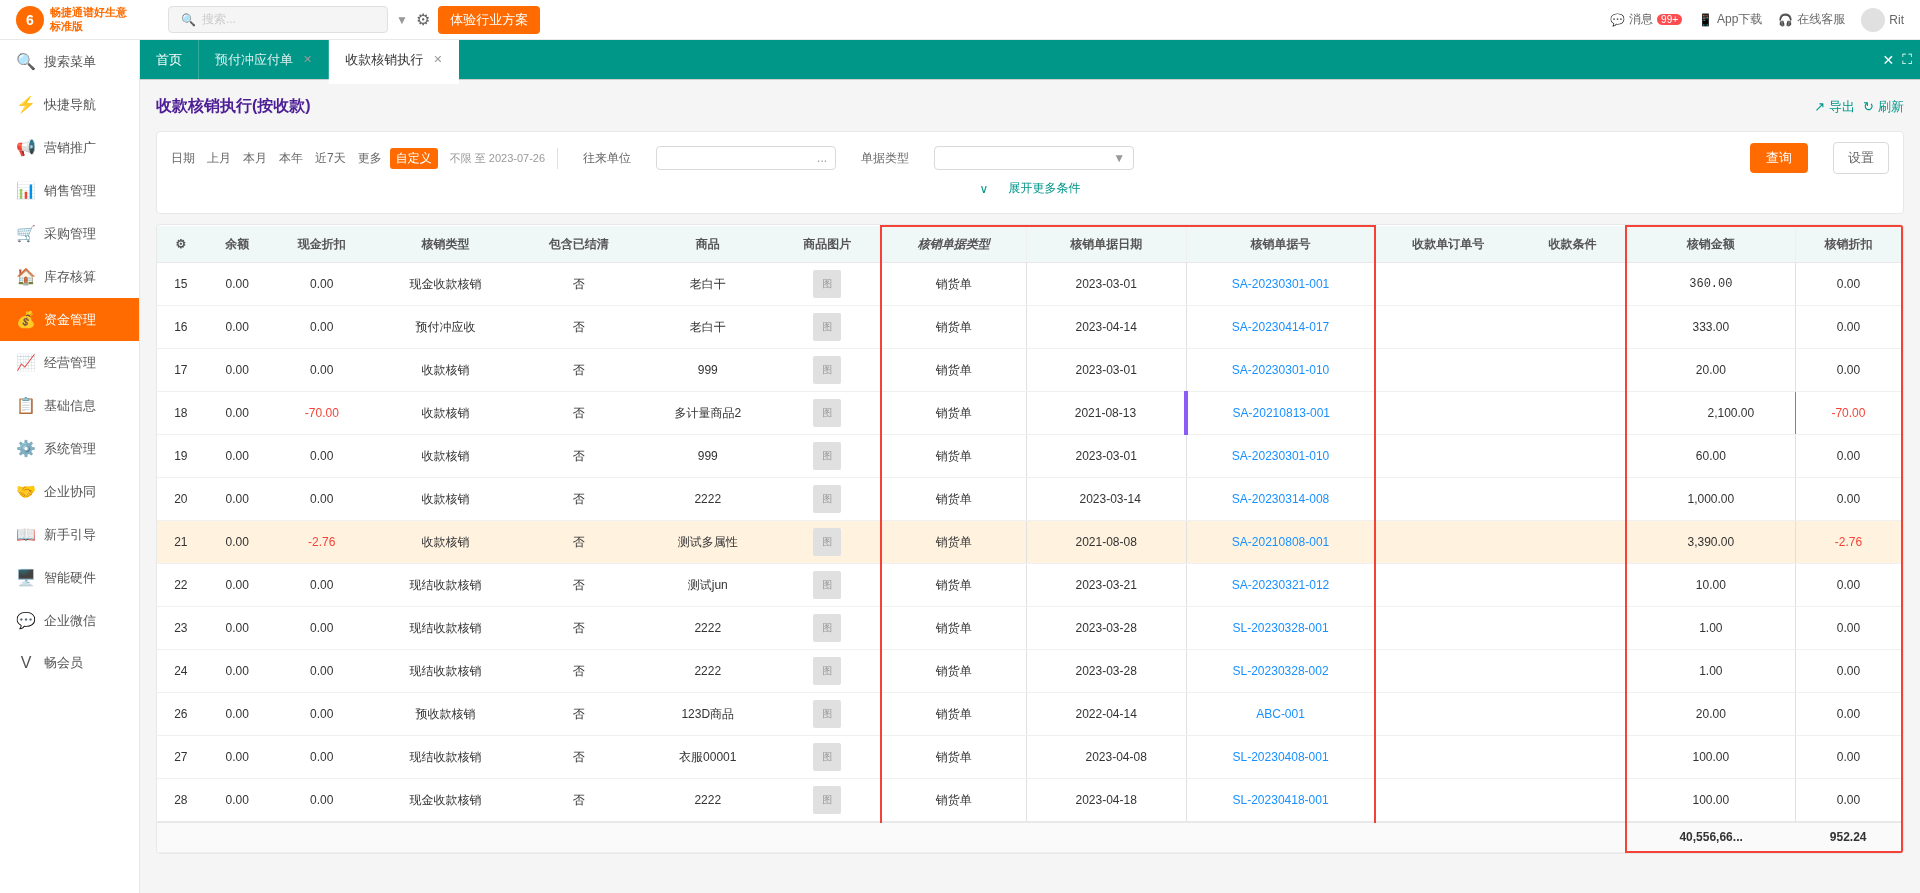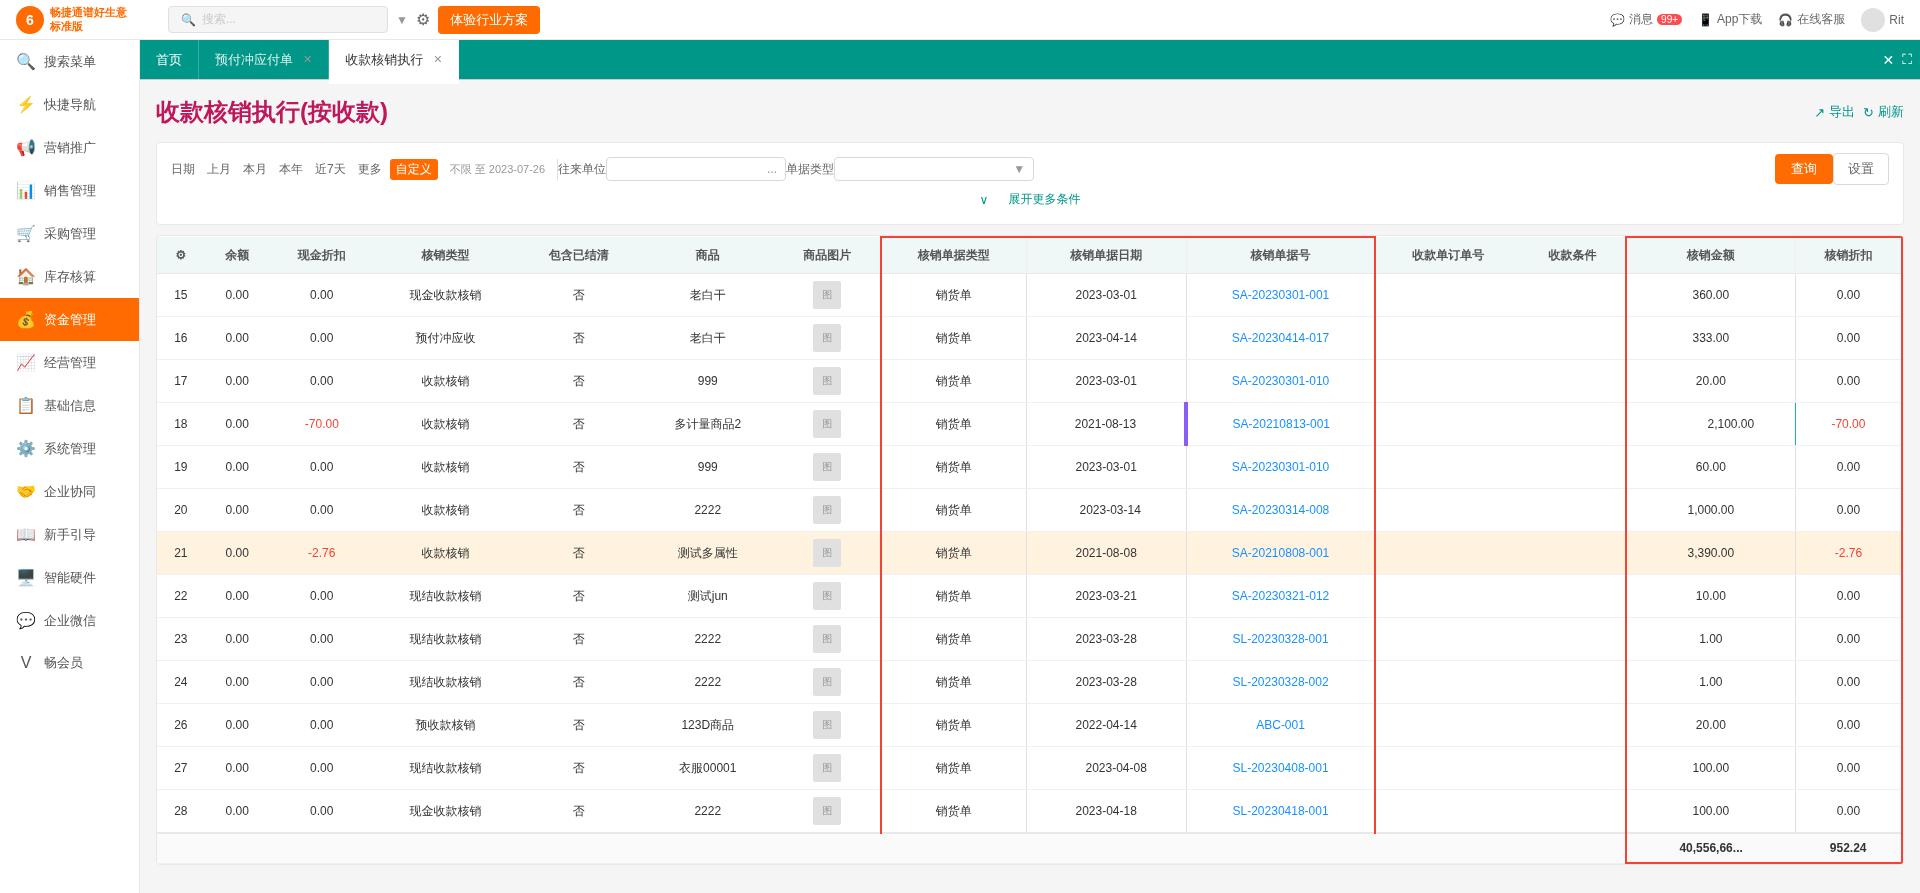--- a/index.html
+++ b/index.html
@@ -24,27 +24,27 @@
     .nav-tabs { display: flex; align-items: center; background: #009688; height: 40px; padding: 0 0; border-bottom: 1px solid #ccc; }
     .nav-tab { display: flex; align-items: center; gap: 6px; padding: 0 16px; height: 48px; font-size: 13px; cursor: pointer; color: rgba(255,255,255,0.85); border-right: 1px solid rgba(255,255,255,0.2); }
     .nav-tab.home { color: white; }
     .nav-tab.active { background: #fff; color: #333; }
     .nav-tab .close-x { font-size: 11px; color: #999; margin-left: 4px; }
     .nav-tabs-right { margin-left: auto; display: flex; align-items: center; gap: 8px; padding-right: 8px; color: white; font-size: 16px; cursor: pointer; }
 
     
     .main-content { padding: 16px; }
     .page-header { display: flex; align-items: center; justify-content: space-between; margin-bottom: 14px; }
-    .page-title { font-size: 24px; font-weight: bold; color: #be185d; }
+    .page-title { font-size: 16px; font-weight: bold; color: #4c1d95; }
     .header-actions { display: flex; gap: 8px; }
     .action-btn { display: flex; align-items: center; gap: 4px; color: #009688; font-size: 13px; cursor: pointer; border: none; background: none; }
 
     
     .filter-bar { background: #fff; border: 1px solid #e8e8e8; border-radius: 4px; padding: 10px 14px; margin-bottom: 10px; }
-    .filter-row { display: flex; align-items: center; gap: 0; flex-wrap: wrap; }
+    .filter-row { display: flex; align-items: center; gap: 25px; flex-wrap: wrap; }
     .filter-label { font-size: 12px; color: #666; }
     .filter-date-btns { display: flex; gap: 4px; }
     .date-btn { font-size: 12px; color: #666; cursor: pointer; padding: 2px 4px; }
     .date-btn.custom { background: #ff6b00; color: white; border-radius: 3px; padding: 2px 6px; }
     .date-range { font-size: 11px; color: #999; margin-left: 4px; }
     .query-btn { background: #ff6b00; color: white; border: none; border-radius: 4px; padding: 6px 16px; font-size: 13px; cursor: pointer; margin-left: auto; }
     .settings-btn { border: 1px solid #d9d9d9; color: #666; background: white; border-radius: 4px; padding: 6px 14px; font-size: 13px; cursor: pointer; }
     .expand-bar { display: flex; align-items: center; justify-content: center; color: #009688; font-size: 12px; cursor: pointer; padding: 6px 0; }
 
     
@@ -258,21 +258,21 @@
           <table>
             <thead>
               <tr>
                 <th>⚙</th>
                 <th>余额</th>
                 <th>现金折扣</th>
                 <th>核销类型</th>
                 <th>包含已结清</th>
                 <th>商品</th>
                 <th>商品图片</th>
-                <th style="border-top:2px solid #f44336;border-left:2px solid #f44336;border-right:1px solid #f0f0f0;">核销单据类型</th>
+                <th style="border-top:2px solid #f44336;border-left:2px solid #f44336;border-right:1px solid #f0f0f0;font-style:italic;">核销单据类型</th>
                 <th style="border-top:2px solid #f44336;border-left:1px solid #f0f0f0;border-right:1px solid #f0f0f0;">核销单据日期</th>
                 <th style="border-top:2px solid #f44336;border-left:1px solid #f0f0f0;border-right:2px solid #f44336;">核销单据号</th>
                 <th>收款单订单号</th>
                 <th>收款条件</th>
                 <th style="border-top:2px solid #f44336;border-left:2px solid #f44336;border-right:1px solid #f0f0f0;">核销金额</th>
                 <th style="border-top:2px solid #f44336;border-left:1px solid #f0f0f0;border-right:2px solid #f44336;">核销折扣</th>
               </tr>
             </thead>
             <tbody id="table-body">
             <tr>
@@ -281,21 +281,21 @@
     <td class="">0.00</td>
     <td>现金收款核销</td>
     <td>否</td>
     <td>老白干</td>
     <td><div style="width:28px;height:28px;background:#e0e0e0;border-radius:2px;display:inline-flex;align-items:center;justify-content:center;font-size:10px;color:#999;">图</div></td>
     <td style="border-left:2px solid #f44336;border-right:1px solid #e0e0e0;">销货单</td>
     <td style="border-left:1px solid #e0e0e0;border-right:1px solid #e0e0e0;">2023-03-01</td>
     <td style="border-left:1px solid #e0e0e0;border-right:2px solid #f44336;"><a class="blue-link">SA-20230301-001</a></td>
     <td></td>
     <td></td>
-    <td class="" style="border-left:2px solid #f44336;border-right:1px solid #e0e0e0;">360.00</td>
+    <td class="" style="border-left:2px solid #f44336;border-right:1px solid #e0e0e0;font-family:Liberation Mono, monospace;">360.00</td>
     <td class="" style="border-left:1px solid #e0e0e0;border-right:2px solid #f44336;">0.00</td>
   </tr>
                 <tr>
     <td>16</td>
     <td>0.00</td>
     <td class="">0.00</td>
     <td>预付冲应收</td>
     <td>否</td>
     <td>老白干</td>
     <td><div style="width:28px;height:28px;background:#e0e0e0;border-radius:2px;display:inline-flex;align-items:center;justify-content:center;font-size:10px;color:#999;">图</div></td>

